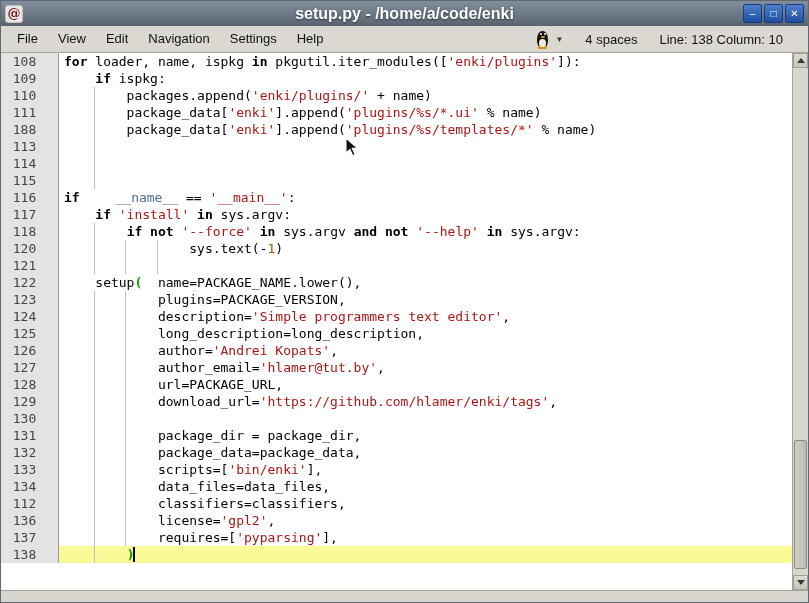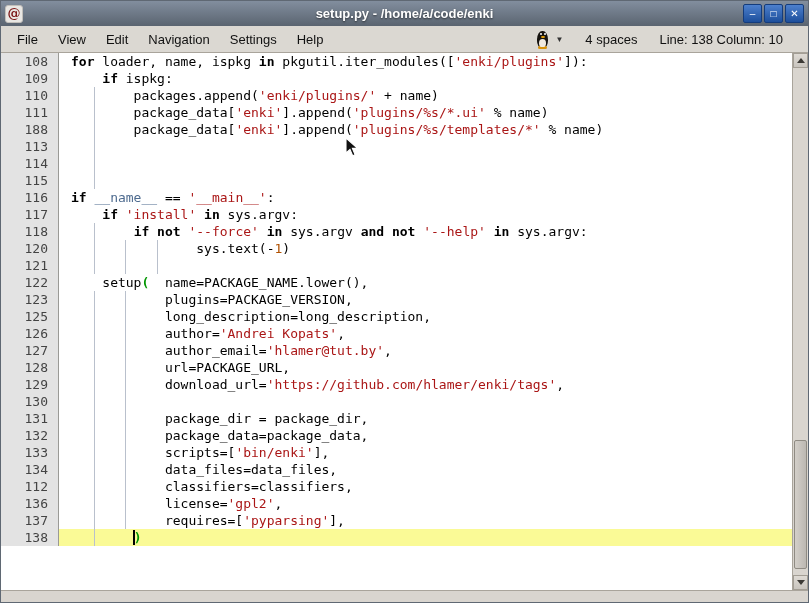--- a/index.html
+++ b/index.html
@@ -16,21 +16,21 @@
   }
   
   .titlebar {
     height:25px; flex:none;
     background:linear-gradient(#828e9e, #5a6470);
     display:flex; align-items:center; padding:0 4px;
     position:relative;
   }
   .title {
     position:absolute; left:0; right:0; text-align:center;
-    color:#ffffff; font-weight:bold; font-size:13px;
+    color:#ffffff; font-weight:bold; font-size:16px;
     text-shadow:0 1px 2px rgba(0,0,0,.55);
     pointer-events:none;
   }
   .app-icon {
     width:18px; height:18px; background:#e9e7e3;
     border:1px solid #c2bfba; border-radius:3px;
     display:flex; align-items:center; justify-content:center;
     color:#7a1212; font-weight:bold; font-size:13px;
     font-family:"DejaVu Serif", serif;
     z-index:1;
@@ -40,21 +40,21 @@
     width:19px; height:19px;
     background:linear-gradient(#4d80cd, #1d4f9c);
     border:1px solid #143c7c; border-radius:2px;
     color:#fff; font-size:10px; line-height:1;
     display:flex; align-items:center; justify-content:center;
   }
   
   .menubar {
     height:27px; flex:none;
     background:#dbd8d2; border-bottom:1px solid #a9a49b;
-    display:flex; align-items:center;
+    display:flex; 
     padding:0 14px 0 6px; font-size:13px; color:#111;
   }
   .menu-item { padding:5px 10px; cursor:default; }
   .menu-spacer { flex:1; }
   .status-widget { padding:0 11px; display:flex; align-items:center; gap:4px; white-space:nowrap; }
   .dropdown-arrow { font-size:8px; color:#333; margin-left:2px; }
   
   .penguin { position:relative; width:13px; height:17px; display:inline-block; }
   .pg-body { position:absolute; left:1px; top:0; width:11px; height:17px; background:#16130f; border-radius:48% 48% 42% 42%; }
   .pg-belly { position:absolute; left:3px; top:8px; width:7px; height:8px; background:#efe9df; border-radius:50% 50% 45% 45%; }
@@ -66,31 +66,31 @@
   .editor-wrap { flex:1; min-height:0; display:flex; background:#ffffff; position:relative; }
   .editor { flex:1; overflow:hidden; position:relative; }
   .row {
     display:flex; height:17px; line-height:17px;
     font-family:"DejaVu Sans Mono", monospace; font-size:13px;
   }
   .gutter {
     flex:none; width:58px;
     background:var(--gutter-bg); color:var(--gutter-fg);
     border-right:1px solid #9a9a96;
-    text-align:right; padding-right:10px;
-  }
-  .code-body { flex:1; position:relative; white-space:pre; padding-left:12px; }
+    text-align:center; padding-right:10px;
+  }
+  .code-body { flex:1; position:relative; white-space:pre; padding-left:5px; }
   .row.current .code-body { background:var(--current-line-bg); }
   .guide { position:absolute; top:0; bottom:0; width:1px; background:var(--guide); }
   .caret { position:absolute; top:1px; bottom:1px; width:2px; background:#000; }
   .tk-d { color:var(--default); }
   .tk-k { color:var(--keyword); font-weight:bold; }
   .tk-s { color:var(--string); }
   .tk-n { color:var(--number); }
-  .tk-v { color:var(--special); }
+  .tk-v { color:var(--special);margin-left:28px; }
   .tk-b { color:var(--bracket); font-weight:bold; }
   
   .vscrollbar {
     flex:none; width:16px; position:relative;
     background:#d9d5cf; border-left:1px solid #a9a49b;
   }
   .sb-btn {
     position:absolute; left:0; right:0; height:15px;
     background:linear-gradient(#dedad4,#c9c5bf);
     border:1px solid #a39e95;
@@ -212,20 +212,24 @@
         </div>
         <div class="row">
           <div class="gutter">122</div>
           <div class="code-body"><span class="tk-d">    setup</span><span class="tk-b">(</span><span class="tk-d">  name=PACKAGE_NAME.lower(),</span></div>
         </div>
         <div class="row">
           <div class="gutter">123</div>
           <div class="code-body"><div class="guide" style="left: 35.2px;"></div><div class="guide" style="left: 66.4px;"></div><span class="tk-d">            plugins=PACKAGE_VERSION,</span></div>
         </div>
         <div class="row">
+          <div class="gutter">124</div>
+          <div class="code-body"><div class="guide" style="left: 35.2px;"></div><div class="guide" style="left: 66.4px;"></div><span class="tk-d">            description=</span><span class="tk-s">'Simple programmers text editor'</span><span class="tk-d">,</span></div>
+        </div>
+        <div class="row">
           <div class="gutter">125</div>
           <div class="code-body"><div class="guide" style="left: 35.2px;"></div><div class="guide" style="left: 66.4px;"></div><span class="tk-d">            long_description=long_description,</span></div>
         </div>
         <div class="row">
           <div class="gutter">126</div>
           <div class="code-body"><div class="guide" style="left: 35.2px;"></div><div class="guide" style="left: 66.4px;"></div><span class="tk-d">            author=</span><span class="tk-s">'Andrei Kopats'</span><span class="tk-d">,</span></div>
         </div>
         <div class="row">
           <div class="gutter">127</div>
           <div class="code-body"><div class="guide" style="left: 35.2px;"></div><div class="guide" style="left: 66.4px;"></div><span class="tk-d">            author_email=</span><span class="tk-s">'hlamer@tut.by'</span><span class="tk-d">,</span></div>

